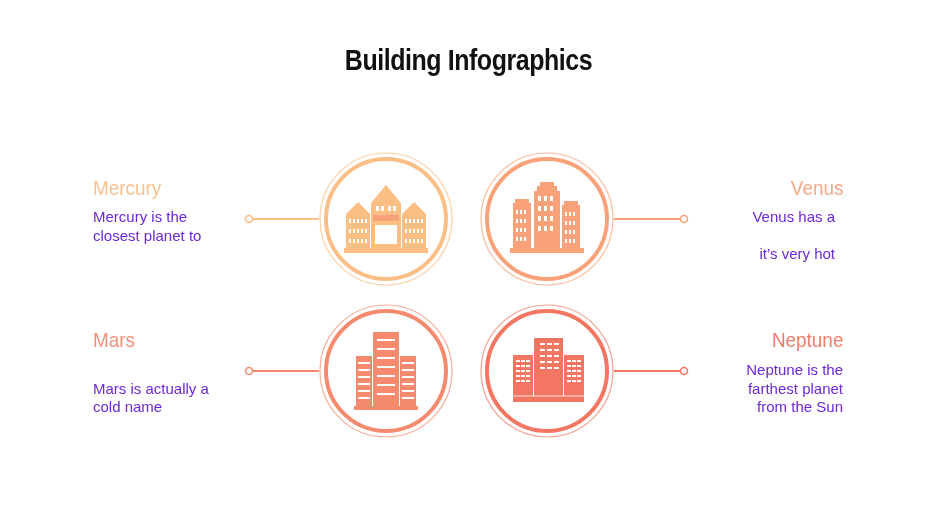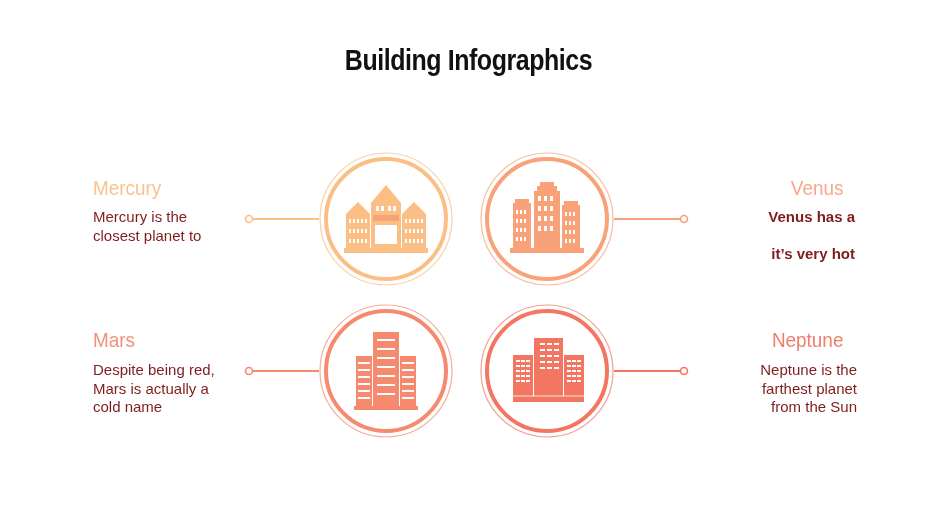--- a/index.html
+++ b/index.html
@@ -1,51 +1,51 @@
 <!DOCTYPE html>
 <html><head>
 <meta charset="utf-8">
 <style>
   html,body{margin:0;padding:0;background:#ffffff;}
   body{width:937px;height:527px;position:relative;overflow:hidden;font-family:"Liberation Sans","DejaVu Sans",sans-serif;}
   .title{position:absolute;left:0;width:937px;top:44px;text-align:center;font-size:29px;font-weight:bold;color:#111;letter-spacing:-0.5px;transform:scaleX(0.86);transform-origin:center;}
   .heading{position:absolute;font-size:21px;line-height:24px;transform:scaleX(0.9);}
   .heading.left{transform-origin:left;}
   .heading.right{transform-origin:right;text-align:right;}
-  .desc{position:absolute;font-size:15px;line-height:18.5px;color:#7f1d1d;width:200px;}
+  .desc{position:absolute;font-size:15px;line-height:18.5px;color:#6d28d9;width:200px;}
   .desc.right{text-align:right;}
   svg.art{position:absolute;left:0;top:0;}
 </style>
 </head>
 <body>
 
 <div class="title">Building Infographics</div>
 
 <div class="heading left" style="left:93px;top:176px;color:#fbc18c;">Mercury</div>
 <div class="desc" style="left:93px;top:208px;">
   <span>Mercury is the</span><br>
   <span>closest planet to</span><br>
 </div>
 
 <div class="heading right" style="right:94px;top:176px;color:#f6a888;">Venus</div>
-<div class="desc right" style="right:82px;top:208px;font-weight:bold;">
+<div class="desc right" style="right:102px;top:208px;">
   <span>Venus has a</span><br>
   <br>
   <span>it’s very hot</span>
 </div>
 
 <div class="heading left" style="left:93px;top:328px;color:#f2907a;">Mars</div>
 <div class="desc" style="left:93px;top:361px;">
-  <span>Despite being red,</span><br>
+  <br>
   <span>Mars is actually a</span><br>
   <span>cold name</span>
 </div>
 
 <div class="heading right" style="right:94px;top:328px;color:#f07c6a;">Neptune</div>
-<div class="desc right" style="right:80px;top:361px;">
+<div class="desc right" style="right:94px;top:361px;">
   <span>Neptune is the</span><br>
   <span>farthest planet</span><br>
   <span>from the Sun</span>
 </div>
 
 <svg class="art" width="937" height="527" viewBox="0 0 937 527">
 
   <g>
     <line x1="252" y1="219" x2="319" y2="219" stroke="#fbbf86" stroke-width="2"></line>
     <circle cx="249" cy="219" r="3.5" fill="#fff" stroke="#fbbf86" stroke-width="1.6"></circle>

